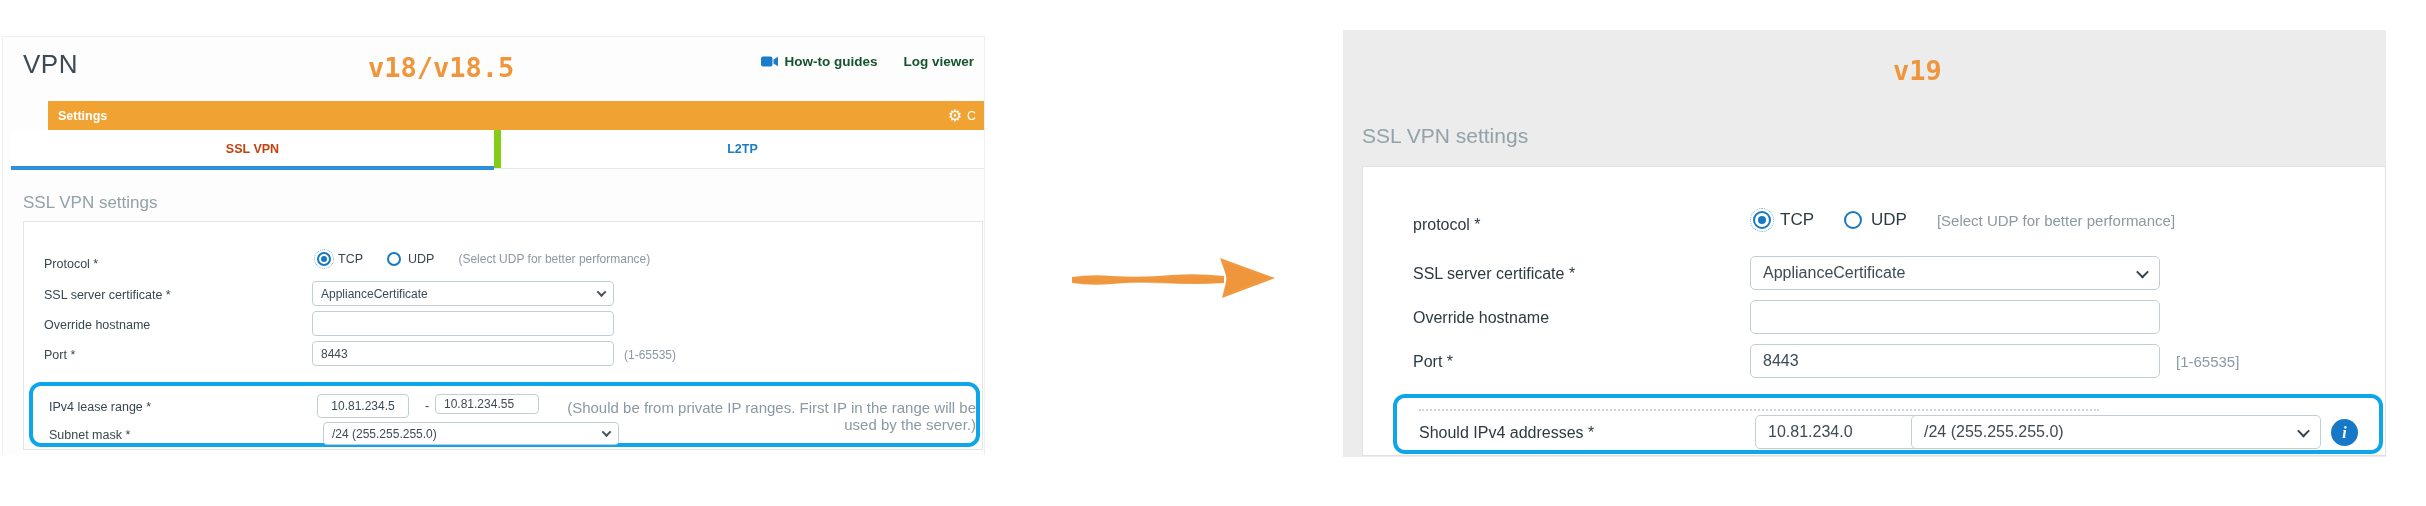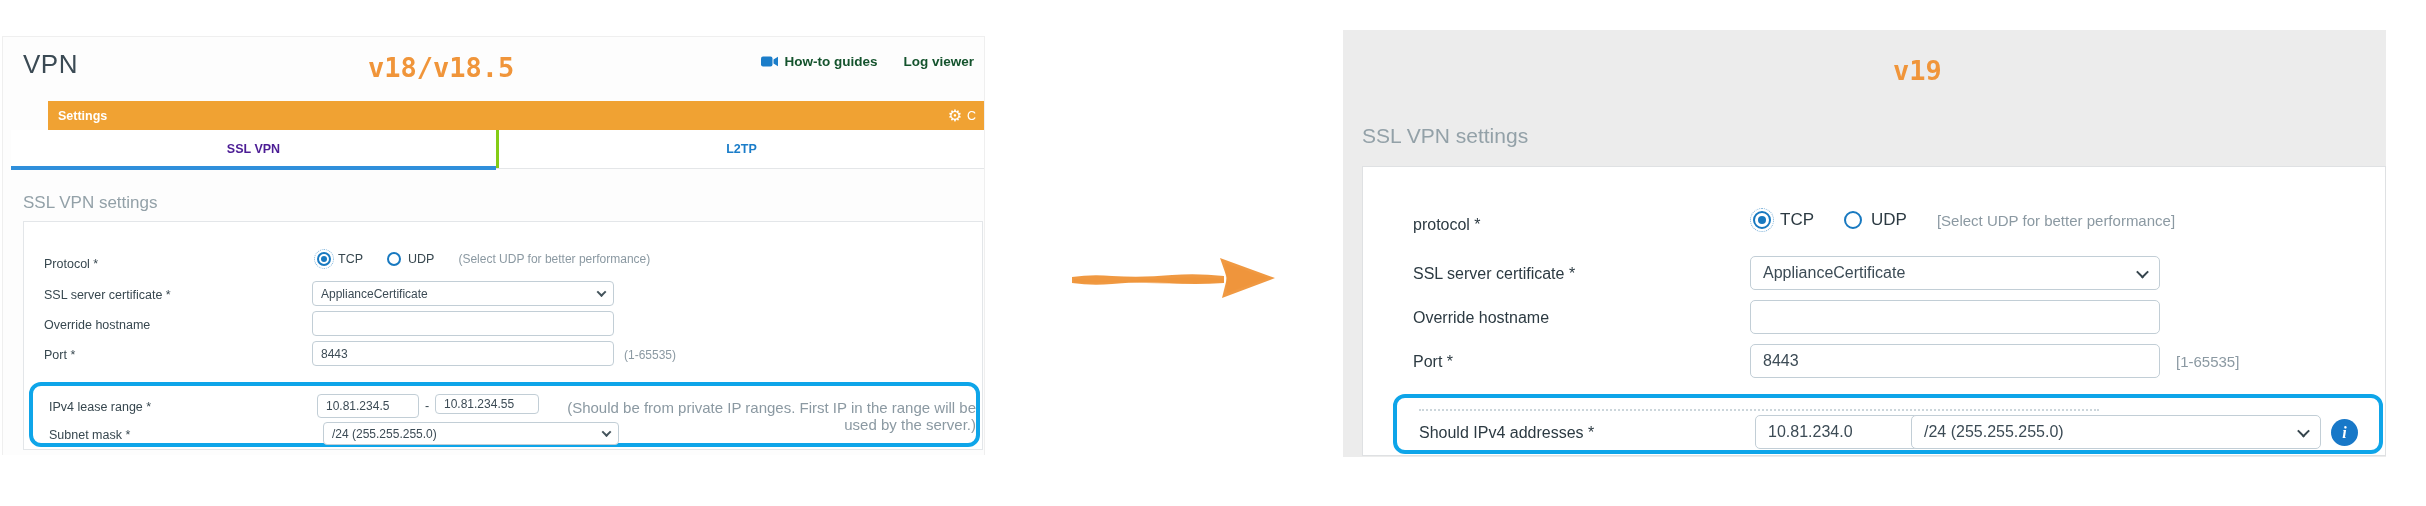--- a/index.html
+++ b/index.html
@@ -26,21 +26,21 @@
   }
   .orange-bar .bar-label { color:#ffffff; font-size:12.5px; font-weight:bold; }
   .bar-right { display:flex; align-items:center; gap:5px; color:#ffffff; }
   .gear { font-size:16px; line-height:1; cursor:pointer; }
   .bar-c { font-size:12.5px; }
   .tabbar {
     left:8px; top:93px; right:0; height:39px; background:#ffffff;
     display:flex; border-bottom:1px solid #e4e6e8;
   }
   .tab { flex:1; display:flex; align-items:center; justify-content:center; font-size:12.5px; font-weight:bold; cursor:pointer; position:relative; }
-  .tab-active { color:#4c1d95; border-right:3px solid #84cc16; }
+  .tab-active { color:#c2410c; border-right:7px solid #84cc16; }
   .tab-inactive { color:#1b7dc9; }
   .tab-underline { position:absolute; left:0; bottom:-2px; width:100%; height:4px; background:#2f8fdb; }
   .pl-section { left:20px; top:156px; font-size:17px; color:#93a1a8; }
   .pl-card {
     left:20px; top:184px; width:960px; height:229px;
     background:#ffffff; border:1px solid #e3e6e9;
   }
   .lbl { font-size:12.5px; color:#37474f; }
   .hint { color:#8b99a2; font-size:12px; }
   .fld {
@@ -165,21 +165,21 @@
     </div>
 
     <div class="abs lbl" style="left:20px; top:126px;">Port *</div>
     <div class="fld" style="left:288px; top:119px; width:302px; height:25px;">
       <span>8443</span>
     </div>
     <div class="abs hint" style="left:600px; top:126px;">(1-65535)</div>
 
     <div class="abs greenbox pl-green">
       <div class="abs lbl" style="left:16px; top:14px;">IPv4 lease range *</div>
-      <div class="fld" style="left:284px; top:8px; width:102px; height:24px;">
+      <div class="fld" style="left:284px; top:8px; width:92px; height:24px;justify-content:center;">
         <span>10.81.234.5</span>
       </div>
       <div class="abs lbl" style="left:392px; top:13px;">-</div>
       <div class="fld" style="left:402px; top:8px; width:104px; height:20px;">
         <span>10.81.234.55</span>
       </div>
       <div class="abs hint" style="left:516px; top:13px; font-size:15px;text-align:right;">(Should be from private IP ranges. First IP in the range will be used by the server.)</div>
 
       <div class="abs lbl" style="left:16px; top:42px;">Subnet mask *</div>
       <div class="fld" style="left:290px; top:36px; width:296px; height:23px;">

